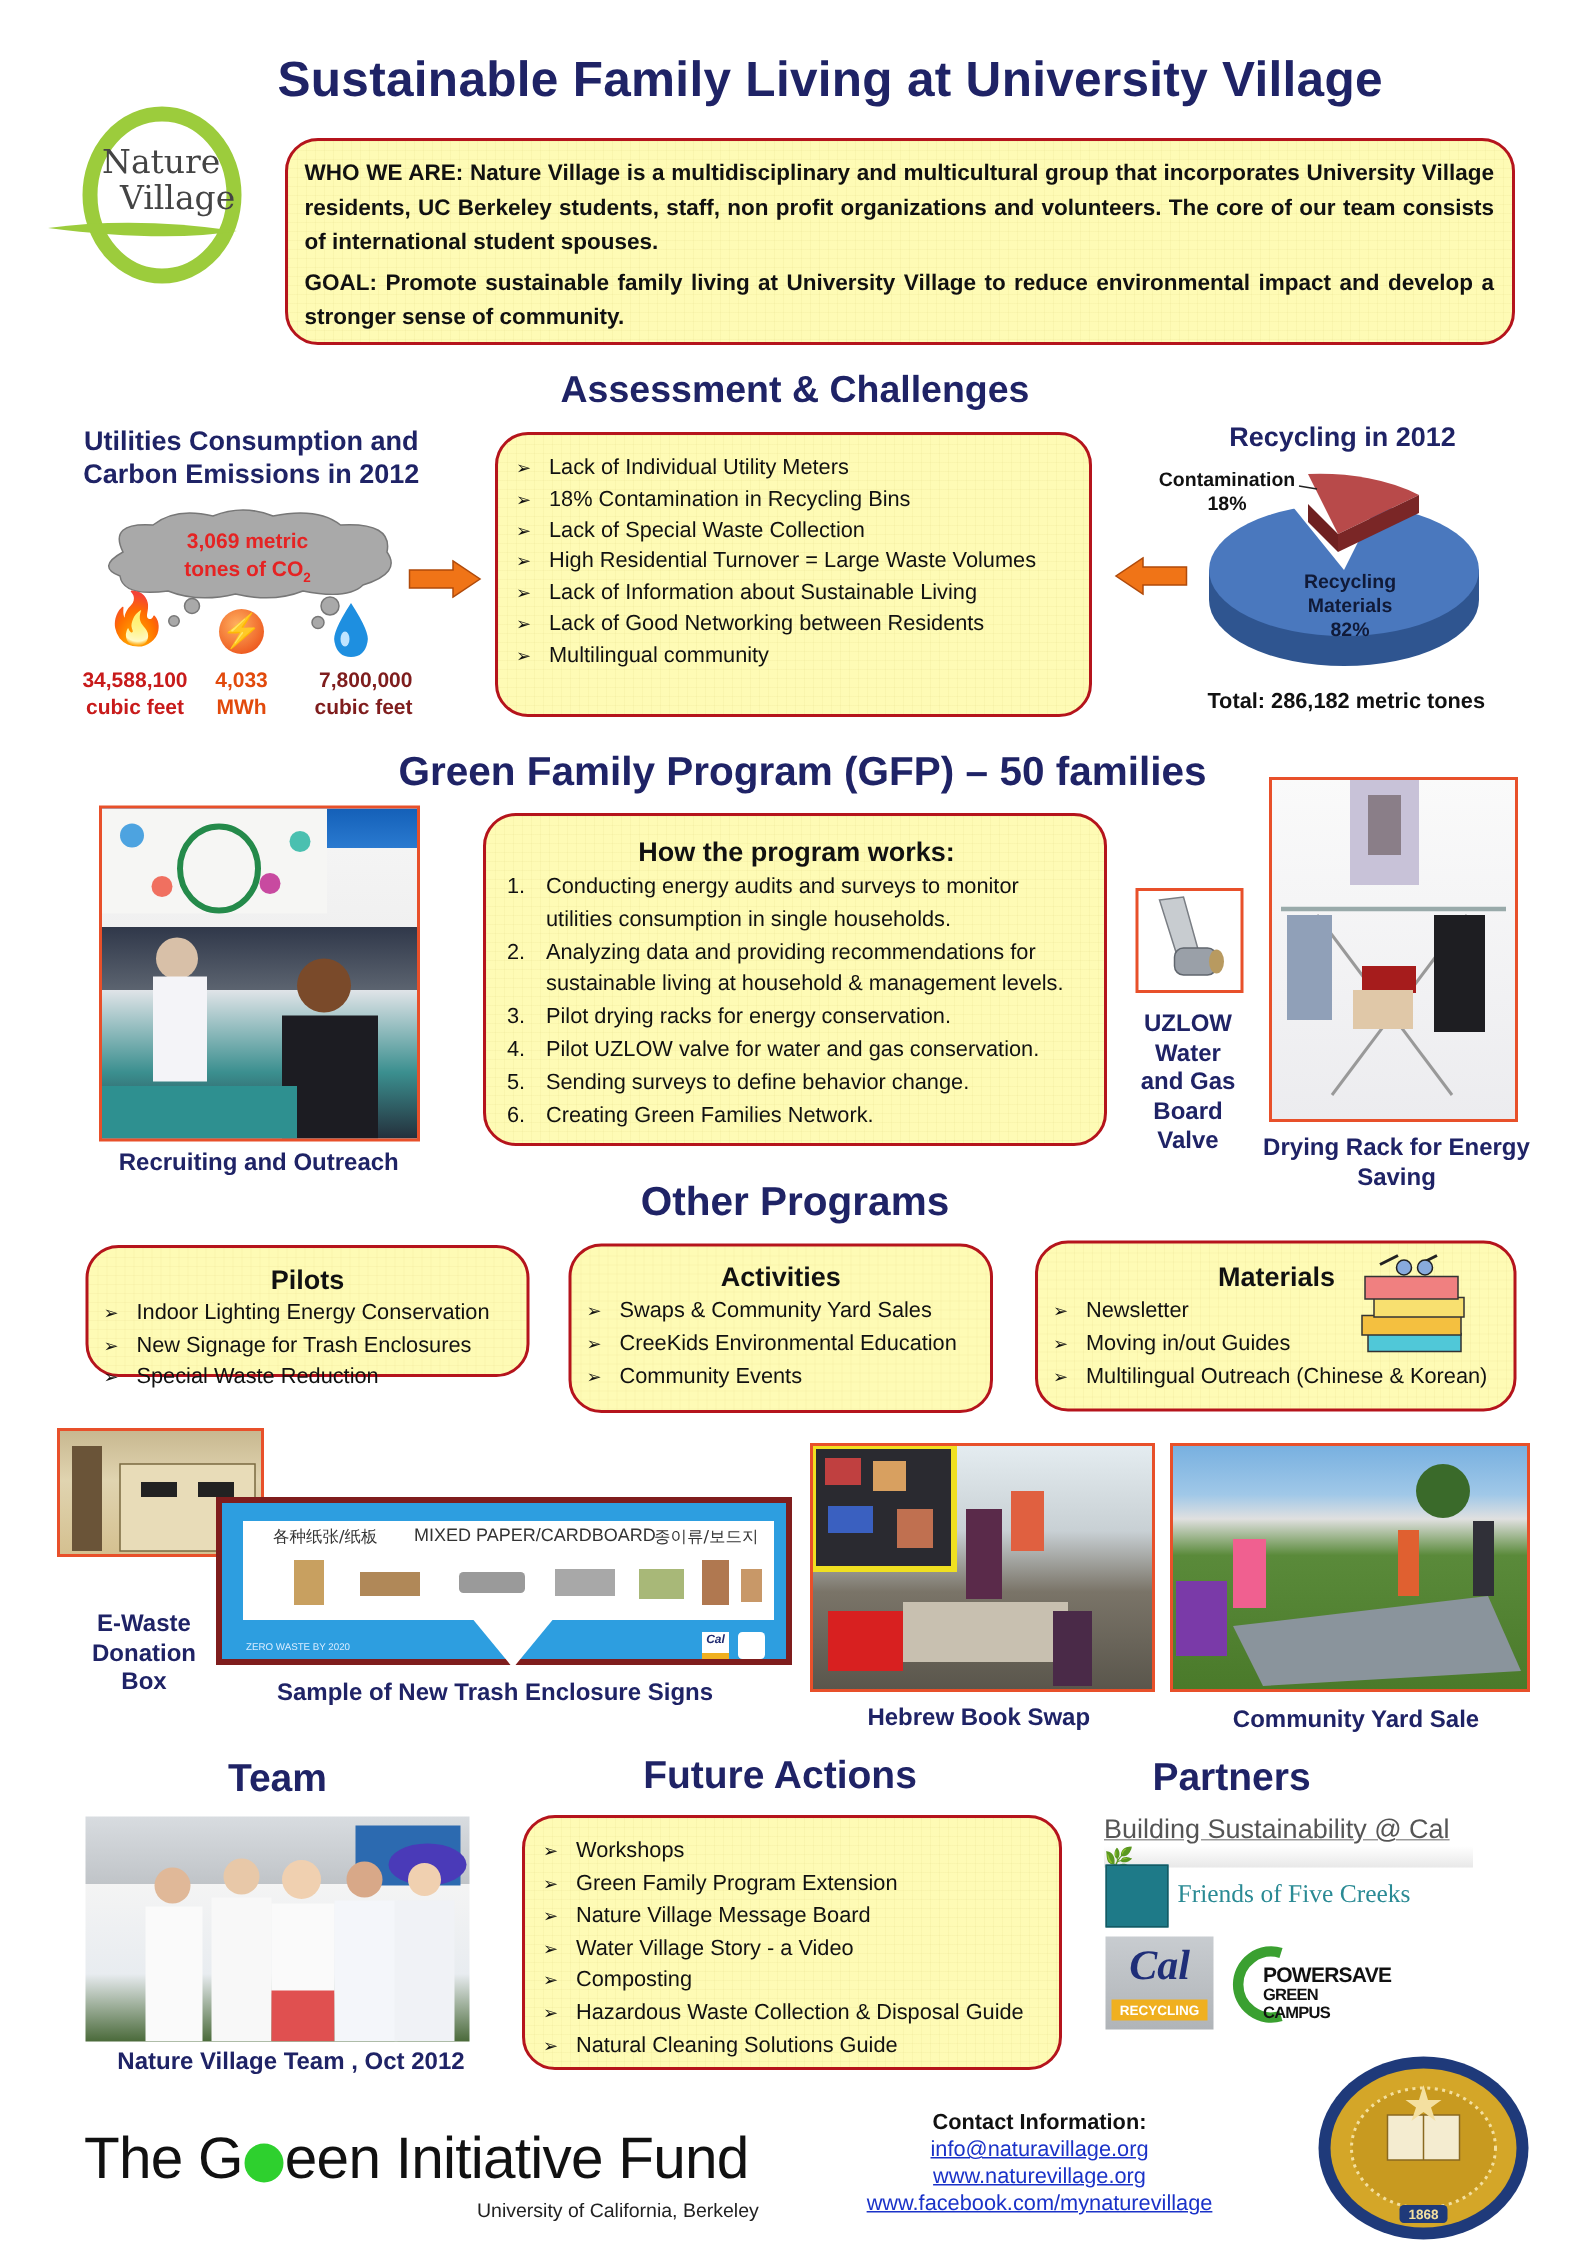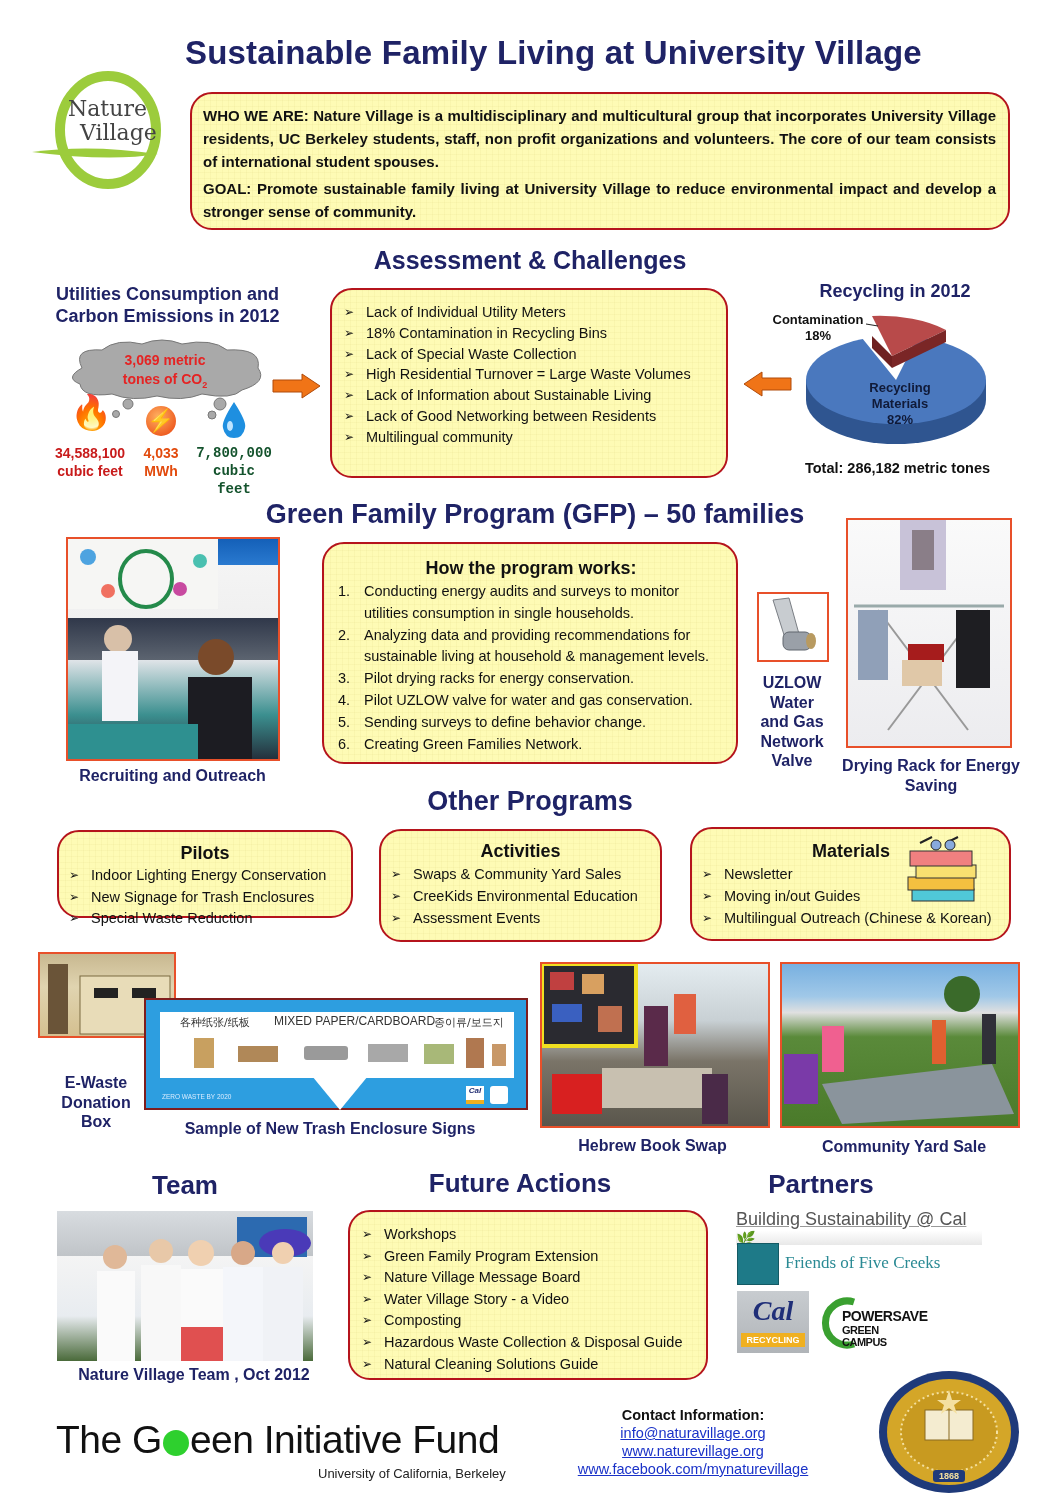--- a/index.html
+++ b/index.html
@@ -69,21 +69,21 @@
 </div>
 
 <div class="abs" style="left:45px;top:444px;width:90px;text-align:center;font-weight:bold;font-size:14px;line-height:18px;color:#c81b1b;">
   <div>34,588,100</div>
   <div>cubic feet</div>
 </div>
 <div class="abs" style="left:134px;top:444px;width:54px;text-align:center;font-weight:bold;font-size:14px;line-height:18px;color:#e24a0c;">
   <div>4,033</div>
   <div>MWh</div>
 </div>
-<div class="abs" style="left:193px;top:444px;width:82px;text-align:center;font-weight:bold;font-size:14px;line-height:18px;color:#14532d;font-family:Liberation Mono, monospace;">
+<div class="abs" style="left:193px;top:444px;width:82px;text-align:right;font-weight:bold;font-size:14px;line-height:18px;color:#7f1d1d;">
   <div>7,800,000</div>
   <div>cubic feet</div>
 </div>
 
 <div class="abs" style="left:272px;top:373px;">
   <svg width="50" height="26" viewBox="0 0 50 26">
       <path d="M1 7 H30 V1 L48 13 L30 25 V19 H1 Z" fill="#f07417" stroke="#b04a0a" stroke-width="1"></path>
     </svg>
 </div>
 
@@ -165,21 +165,21 @@
   <svg width="68" height="66" viewBox="0 0 68 66">
     <path d="M14 6 L30 4 L40 40 L26 44 Z" fill="#c8ccd0" stroke="#7a7e84"></path>
     <rect x="24" y="38" width="28" height="18" rx="6" fill="#9aa0a8" stroke="#60666e"></rect>
     <ellipse cx="52" cy="47" rx="5" ry="8" fill="#b89a60"></ellipse>
   </svg>
 </div>
 <div class="abs cap" style="left:752px;top:673px;width:80px;line-height:19.5px;">
   <div>UZLOW</div>
   <div>Water</div>
   <div>and Gas</div>
-  <div>Network</div>
+  <div>Board</div>
   <div>Valve</div>
 </div>
 
 <div class="abs photo" style="left:846px;top:518px;width:166px;height:230px;background:linear-gradient(180deg,#fafafa,#ececef);">
   <svg width="162" height="226" viewBox="0 0 162 226">
     <rect x="52" y="0" width="46" height="70" fill="#c8c2d8"></rect>
     <rect x="64" y="10" width="22" height="40" fill="#8a7e88"></rect>
     <line x1="6" y1="86" x2="156" y2="86" stroke="#9aa" stroke-width="3"></line>
     <line x1="30" y1="90" x2="120" y2="210" stroke="#999" stroke-width="2"></line>
     <line x1="130" y1="90" x2="40" y2="210" stroke="#999" stroke-width="2"></line>
@@ -200,21 +200,21 @@
     <li>New Signage for Trash Enclosures</li>
     <li>Special Waste Reduction</li>
   </ul>
 </div>
 
 <div class="abs ybox" style="left:379px;top:829px;width:283px;height:113px;padding:10px 6px 0 6px;">
   <div class="box-title" style="margin-bottom:1px;">Activities</div>
   <ul class="bul" style="font-size:14.5px;line-height:22px;">
     <li>Swaps &amp; Community Yard Sales</li>
     <li>CreeKids Environmental Education</li>
-    <li>Assessment Events</li>
+    <li>Community Events</li>
   </ul>
 </div>
 
 <div class="abs ybox" style="left:690px;top:827px;width:321px;height:114px;padding:12px 6px 0 6px;">
   <div class="box-title" style="text-align:left;padding-left:114px;margin-bottom:1px;">Materials</div>
   <ul class="bul" style="font-size:14.5px;line-height:22px;">
     <li>Newsletter</li>
     <li>Moving in/out Guides</li>
     <li>Multilingual Outreach (Chinese &amp; Korean)</li>
   </ul>
@@ -238,21 +238,21 @@
       <rect x="92" y="34" width="24" height="10" fill="#222"></rect>
       <rect x="8" y="10" width="20" height="70" fill="#6a5438"></rect>
     </svg>
 </div>
 <div class="abs cap" style="left:38px;top:1073px;width:116px;line-height:19.5px;">
   <div>E-Waste</div>
   <div>Donation</div>
   <div>Box</div>
 </div>
 
-<div class="abs" style="left:144px;top:998px;width:384px;height:112px;background:#2d9ee0;border:2px solid #7f1d1d;">
+<div class="abs" style="left:144px;top:998px;width:384px;height:112px;background:#2d9ee0;border:4px solid #7f1d1d;">
   <div class="abs" style="left:14px;top:12px;width:354px;height:66px;background:#fff;"></div>
   <div class="abs" style="left:34px;top:15px;font-family:'DejaVu Sans',sans-serif;font-size:11px;color:#333;">各种纸张/纸板</div>
   <div class="abs" style="left:128px;top:14px;font-size:12px;color:#333;">MIXED PAPER/CARDBOARD</div>
   <div class="abs" style="left:288px;top:15px;font-family:'DejaVu Sans',sans-serif;font-size:11px;color:#333;">종이류/보드지</div>
   <svg class="abs" style="left:30px;top:36px;" width="330" height="34" viewBox="0 0 330 34">
     <rect x="18" y="2" width="20" height="30" fill="#c8a060"></rect>
     <rect x="62" y="10" width="40" height="16" fill="#b08858"></rect>
     <rect x="128" y="10" width="44" height="14" rx="3" fill="#9a9a9a"></rect>
     <rect x="192" y="8" width="40" height="18" fill="#a8a8a8"></rect>
     <rect x="248" y="8" width="30" height="20" fill="#a8b878"></rect>

